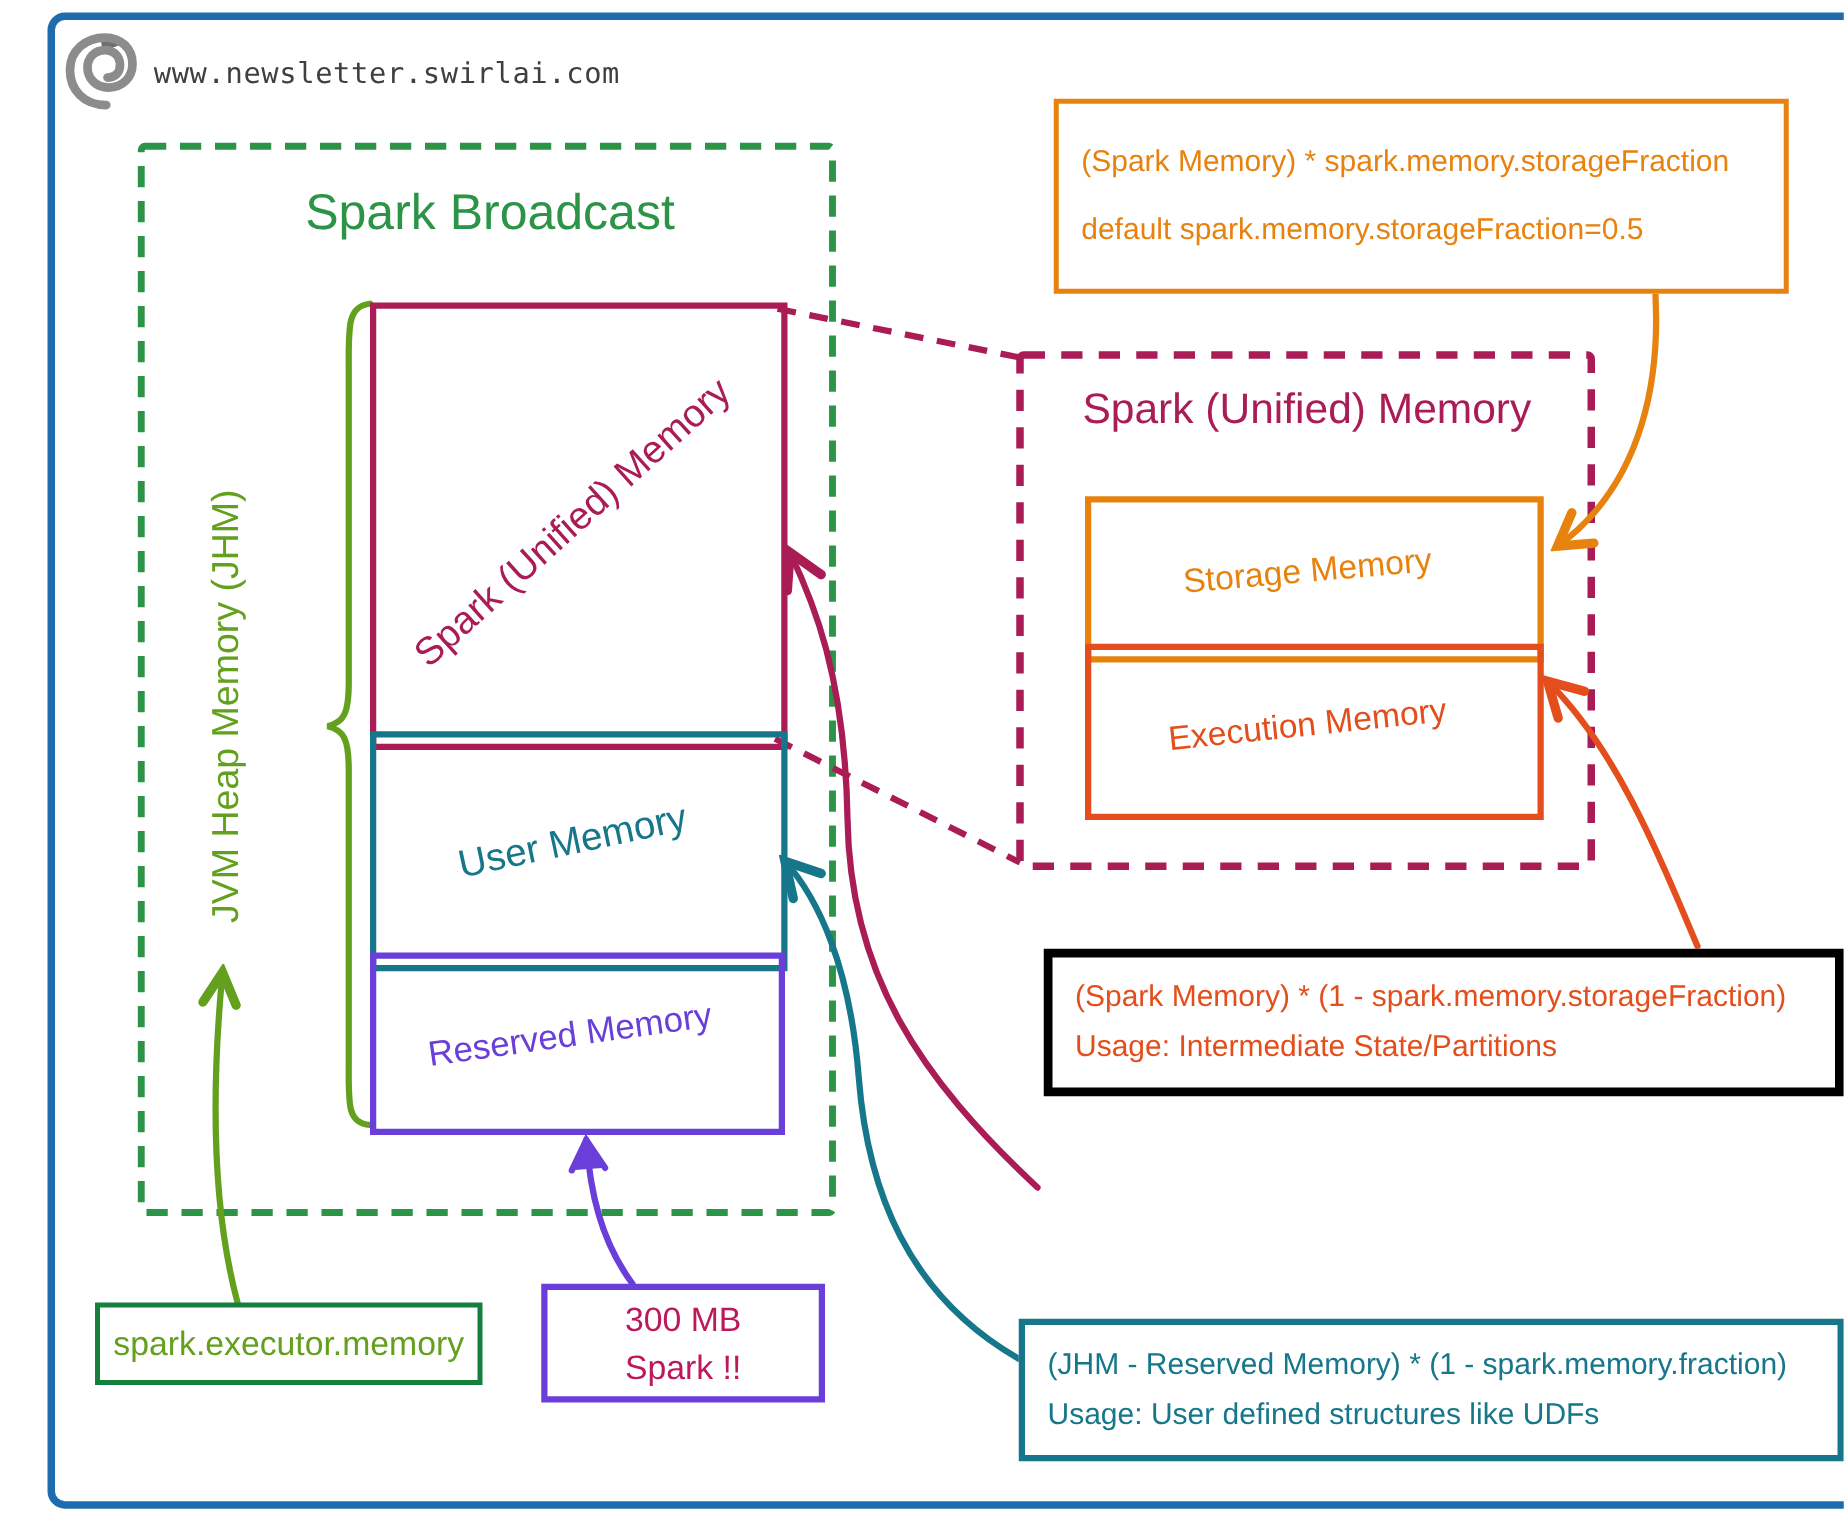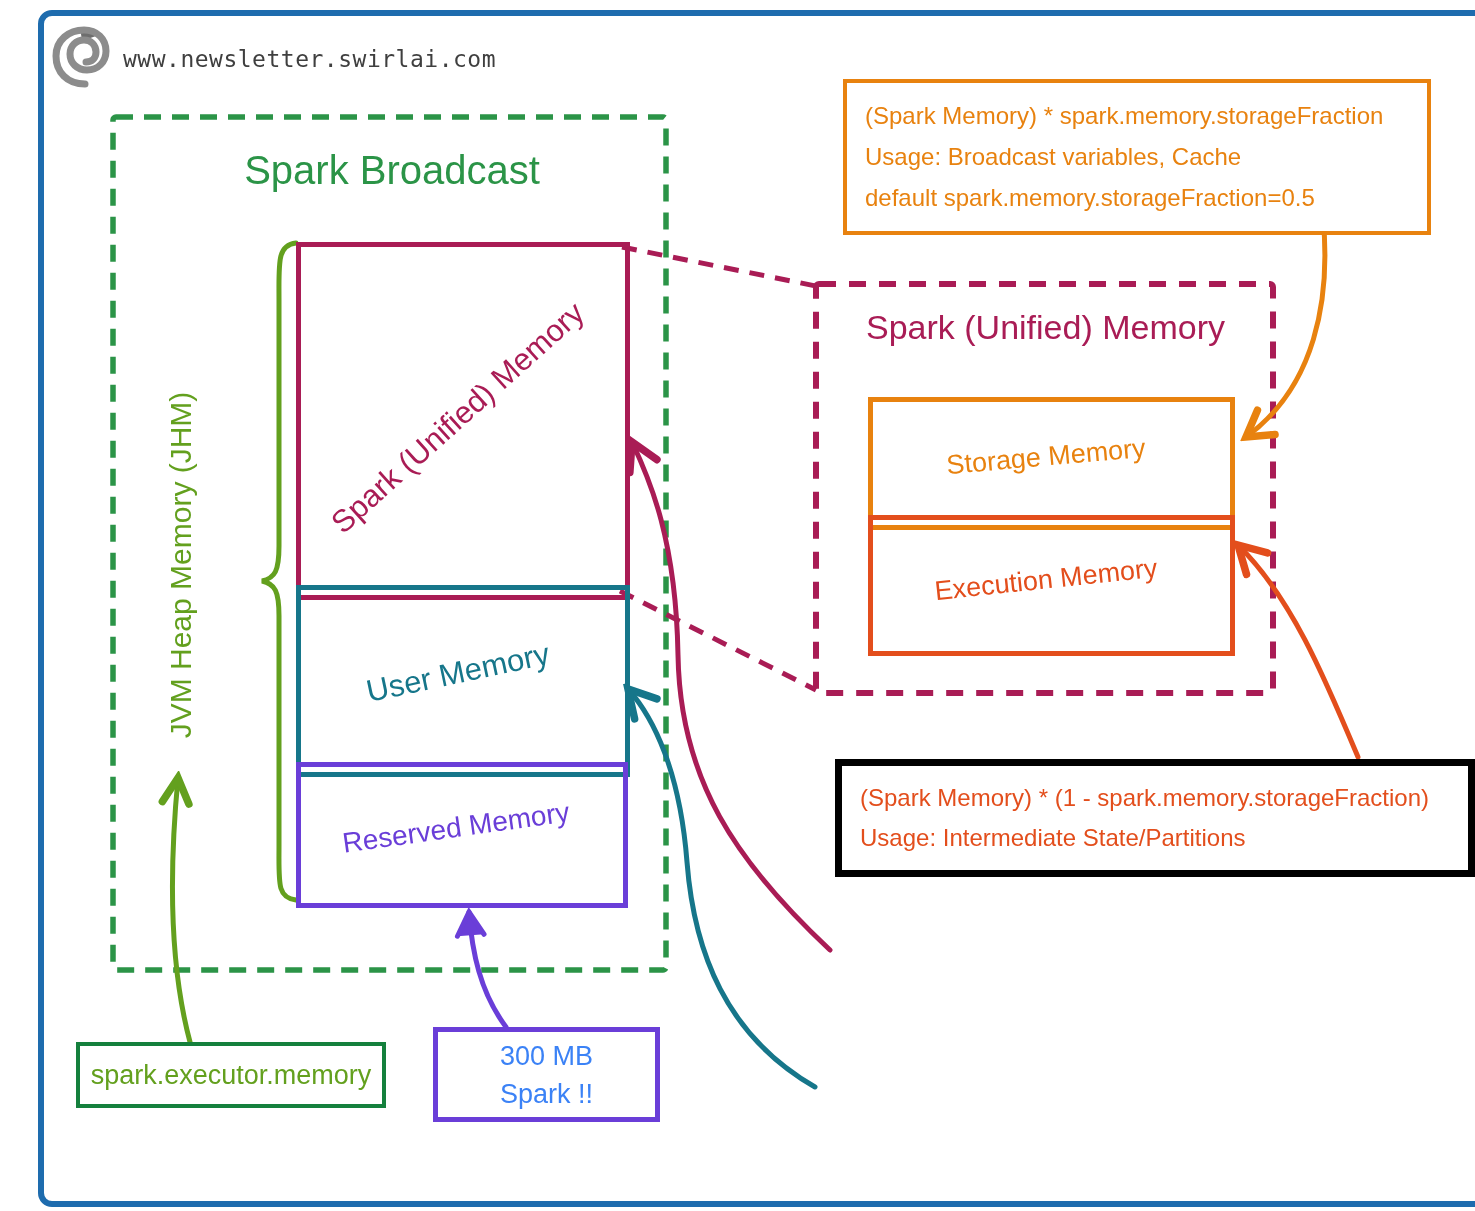--- a/index.html
+++ b/index.html
@@ -34,21 +34,21 @@
   #lbl-unified{left:430px;top:418px;transform:translate(-50%,-50%) rotate(-42deg);font-size:31px;color:#A91C55;}
   #lbl-user{left:430px;top:673px;transform:translate(-50%,-50%) rotate(-12deg);font-size:31px;color:#16768A;}
   #lbl-reserved{left:428px;top:828px;transform:translate(-50%,-50%) rotate(-8deg);font-size:28px;color:#6A3ED8;}
   #box-exec-mem{
     position:absolute;left:48px;top:1042px;width:302px;height:58px;border:4px solid #15803d;
     display:flex;align-items:center;justify-content:center;font-size:27px;color:#63A01E;white-space:nowrap;
   }
   #box-300mb{
     position:absolute;left:405px;top:1027px;width:217px;height:85px;border:5px solid #6A3ED8;
     display:flex;flex-direction:column;align-items:center;justify-content:center;
-    font-size:27px;color:#3b82f6;line-height:38px;
+    font-size:27px;color:#be185d;line-height:38px;
   }
   #detail-title{
     position:absolute;left:790px;top:308px;width:455px;text-align:center;
     font-size:34px;color:#A91C55;white-space:nowrap;
   }
   #blk-storage{left:840px;top:397px;width:357px;height:123px;border:5px solid #E8820F;}
   #blk-execution{left:840px;top:515px;width:357px;height:131px;border:5px solid #E34E1C;}
   #lbl-storage{left:1018px;top:457px;transform:translate(-50%,-50%) rotate(-5deg);font-size:27px;color:#E8820F;}
   #lbl-execution{left:1018px;top:580px;transform:translate(-50%,-50%) rotate(-6deg);font-size:27px;color:#E34E1C;}
   .note{
@@ -137,24 +137,27 @@
   </div>
 
   <div id="detail-title">Spark (Unified) Memory</div>
   <div id="blk-storage" class="memblock"></div>
   <div id="blk-execution" class="memblock"></div>
   <div id="lbl-storage" class="blk-label">Storage Memory</div>
   <div id="lbl-execution" class="blk-label">Execution Memory</div>
 
   <div id="note-storage" class="note">
     <div>(Spark Memory) * spark.memory.storageFraction</div>
-    <div>Usage: Broadcast variables, Cache</div>
     <div>default spark.memory.storageFraction=0.5</div>
   </div>
 
   <div id="note-execution" class="note">
     <div>(Spark Memory) * (1 - spark.memory.storageFraction)</div>
     <div>Usage: Intermediate State/Partitions</div>
   </div>
 
 
+  <div id="note-user" class="note">
+    <div>(JHM - Reserved Memory) * (1 - spark.memory.fraction)</div>
+    <div>Usage: User defined structures like UDFs</div>
+  </div>
 
 </div>
 
 </body></html>

